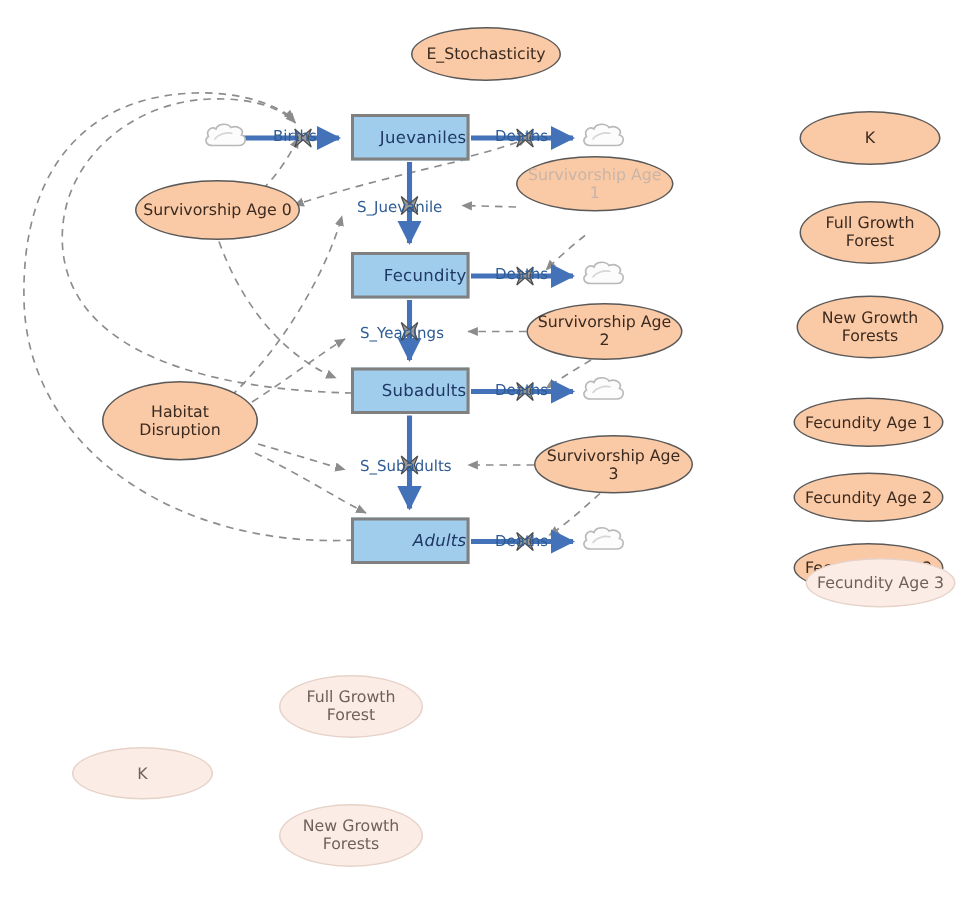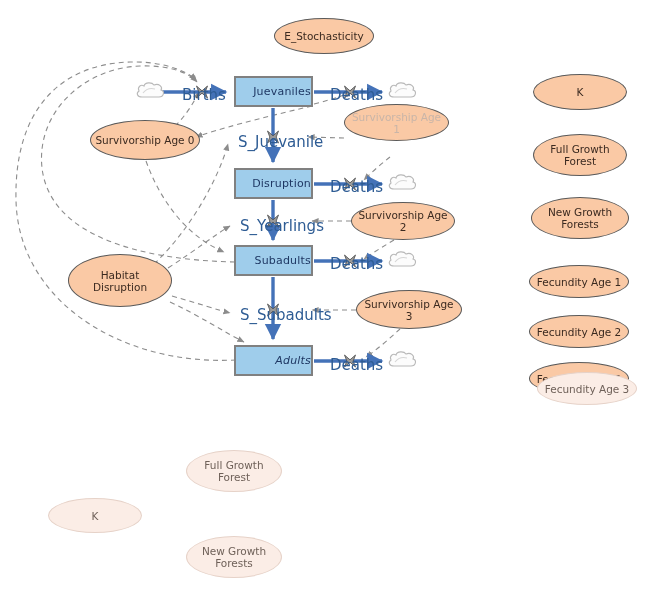--- a/index.html
+++ b/index.html
@@ -61,21 +61,21 @@
     background: #FBEDE6;
     border: 1.1px solid #E6D2C8;
     color: #6F6159;
   }
   .ellipse.dim-text {
     color: #C9B5A8;
   }
   .flowlabel {
     position: absolute;
     color: #2E5C94;
-    font-size: 15px;
+    font-size: 10px;
     font-family: "DejaVu Sans", sans-serif;
     white-space: nowrap;
     background: transparent;
   }
 </style>
 </head>
 <body>
 
 <div id="canvas">
 
@@ -241,21 +241,21 @@
       <div class="ellipse ghost" style="left: 186px; top: 536px; width: 96px; height: 42px;">
         <span>New Growth Forests</span>
       </div>
     </div>
 
   <div id="stocks-host">
       <div class="stock" style="left: 234px; top: 76px; width: 79px; height: 31px;">
         <span>Juevaniles</span>
       </div>
       <div class="stock" style="left: 234px; top: 168px; width: 79px; height: 31px;">
-        <span>Disruption</span>
+        <span>Fecundity</span>
       </div>
       <div class="stock" style="left: 234px; top: 245px; width: 79px; height: 31px;">
         <span>Subadults</span>
       </div>
       <div class="stock italic" style="left: 234px; top: 345px; width: 79px; height: 31px;">
         <span>Adults</span>
       </div>
     </div>
 
   <div id="flowlabels-host">

